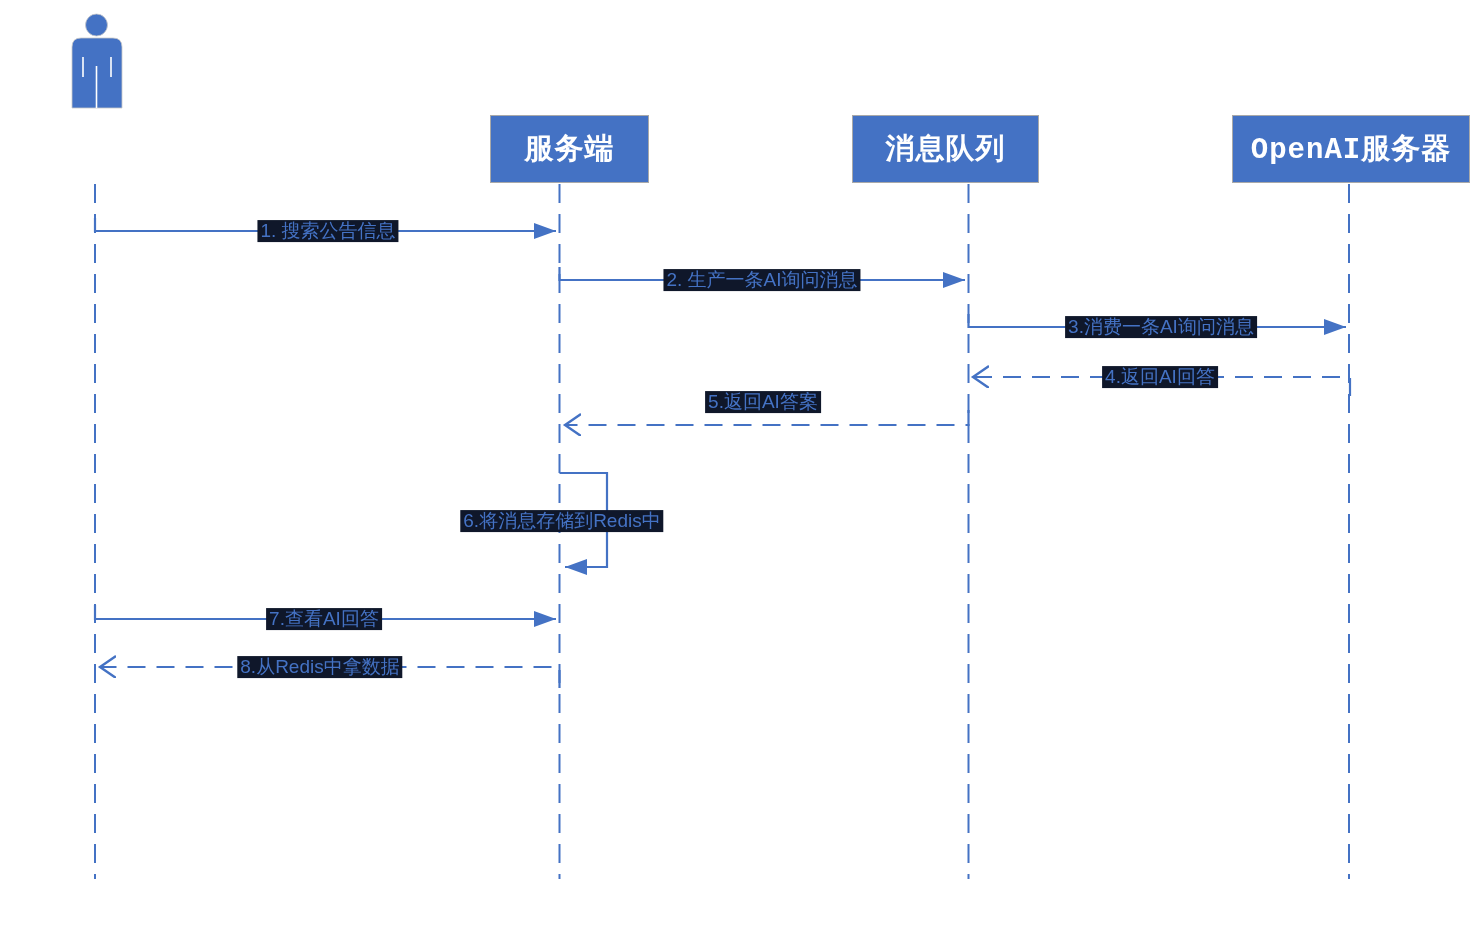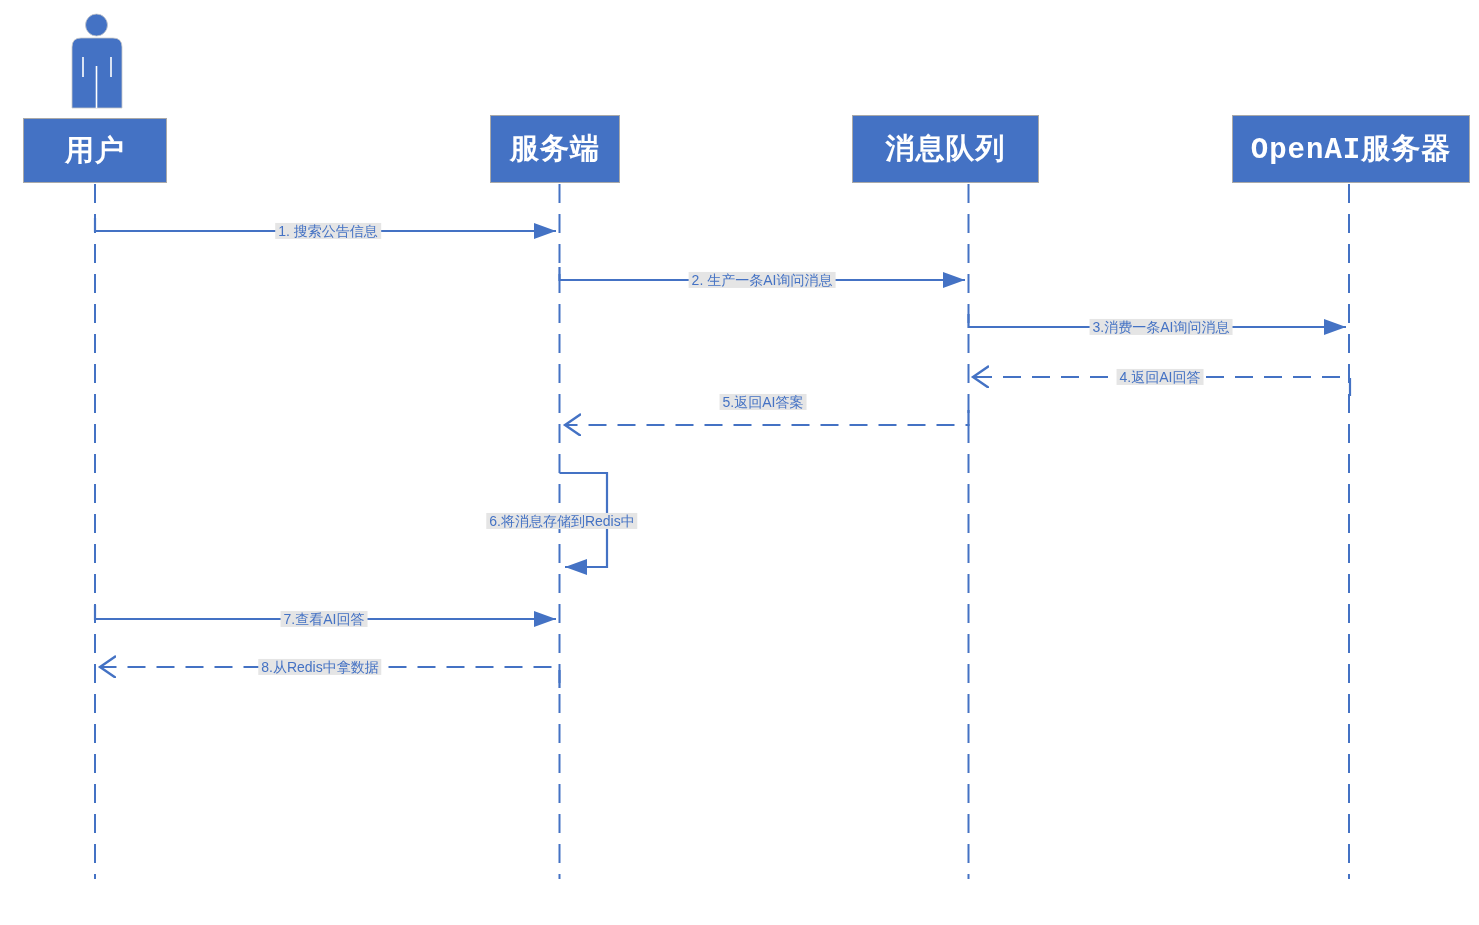--- a/index.html
+++ b/index.html
@@ -30,23 +30,23 @@
     font-size: 29px;
     display: flex;
     align-items: center;
     justify-content: center;
     white-space: nowrap;
     letter-spacing: 1px;
   }
   .msg-label {
     position: absolute;
     transform: translate(-50%, -50%);
-    background: #e5e5e5;
+    background: #0f172a;
     color: #4472C4;
-    font-size: 14px;
+    font-size: 19px;
     line-height: 1.15;
     padding: 0 3px;
     white-space: nowrap;
   }
   .person-icon {
     position: absolute;
     left: 71px;
     top: 13px;
   }
 </style>
@@ -89,24 +89,21 @@
       <circle cx="25.5" cy="12" r="11"></circle>
       <path d="M1,95 V34 Q1,25 10,25 H42 Q51,25 51,34 V95 H1 Z"></path>
     </g>
     <g stroke="#ffffff" stroke-width="1.6" fill="none">
       <path d="M25.5,53 V95"></path>
       <path d="M12,44 V64"></path>
       <path d="M40,44 V64"></path>
     </g>
   </svg>
 
-  <div class="actor-box" style="left:23px;  top:118px; width:144px; height:65px;">
-    <span>用户</span>
-  </div>
-  <div class="actor-box" style="left:490px; top:115px; width:130px; height:68px;">
+  <div class="actor-box" style="left:490px; top:115px; width:159px; height:68px;">
     <span>服务端</span>
   </div>
   <div class="actor-box" style="left:852px; top:115px; width:187px; height:68px;">
     <span>消息队列</span>
   </div>
   <div class="actor-box" style="left:1232px; top:115px; width:238px; height:68px;font-family:Liberation Mono, monospace;">
     <span>OpenAI服务器</span>
   </div>
 
   <div class="msg-label" style="left:328px;  top:231px;">1. 搜索公告信息</div>

